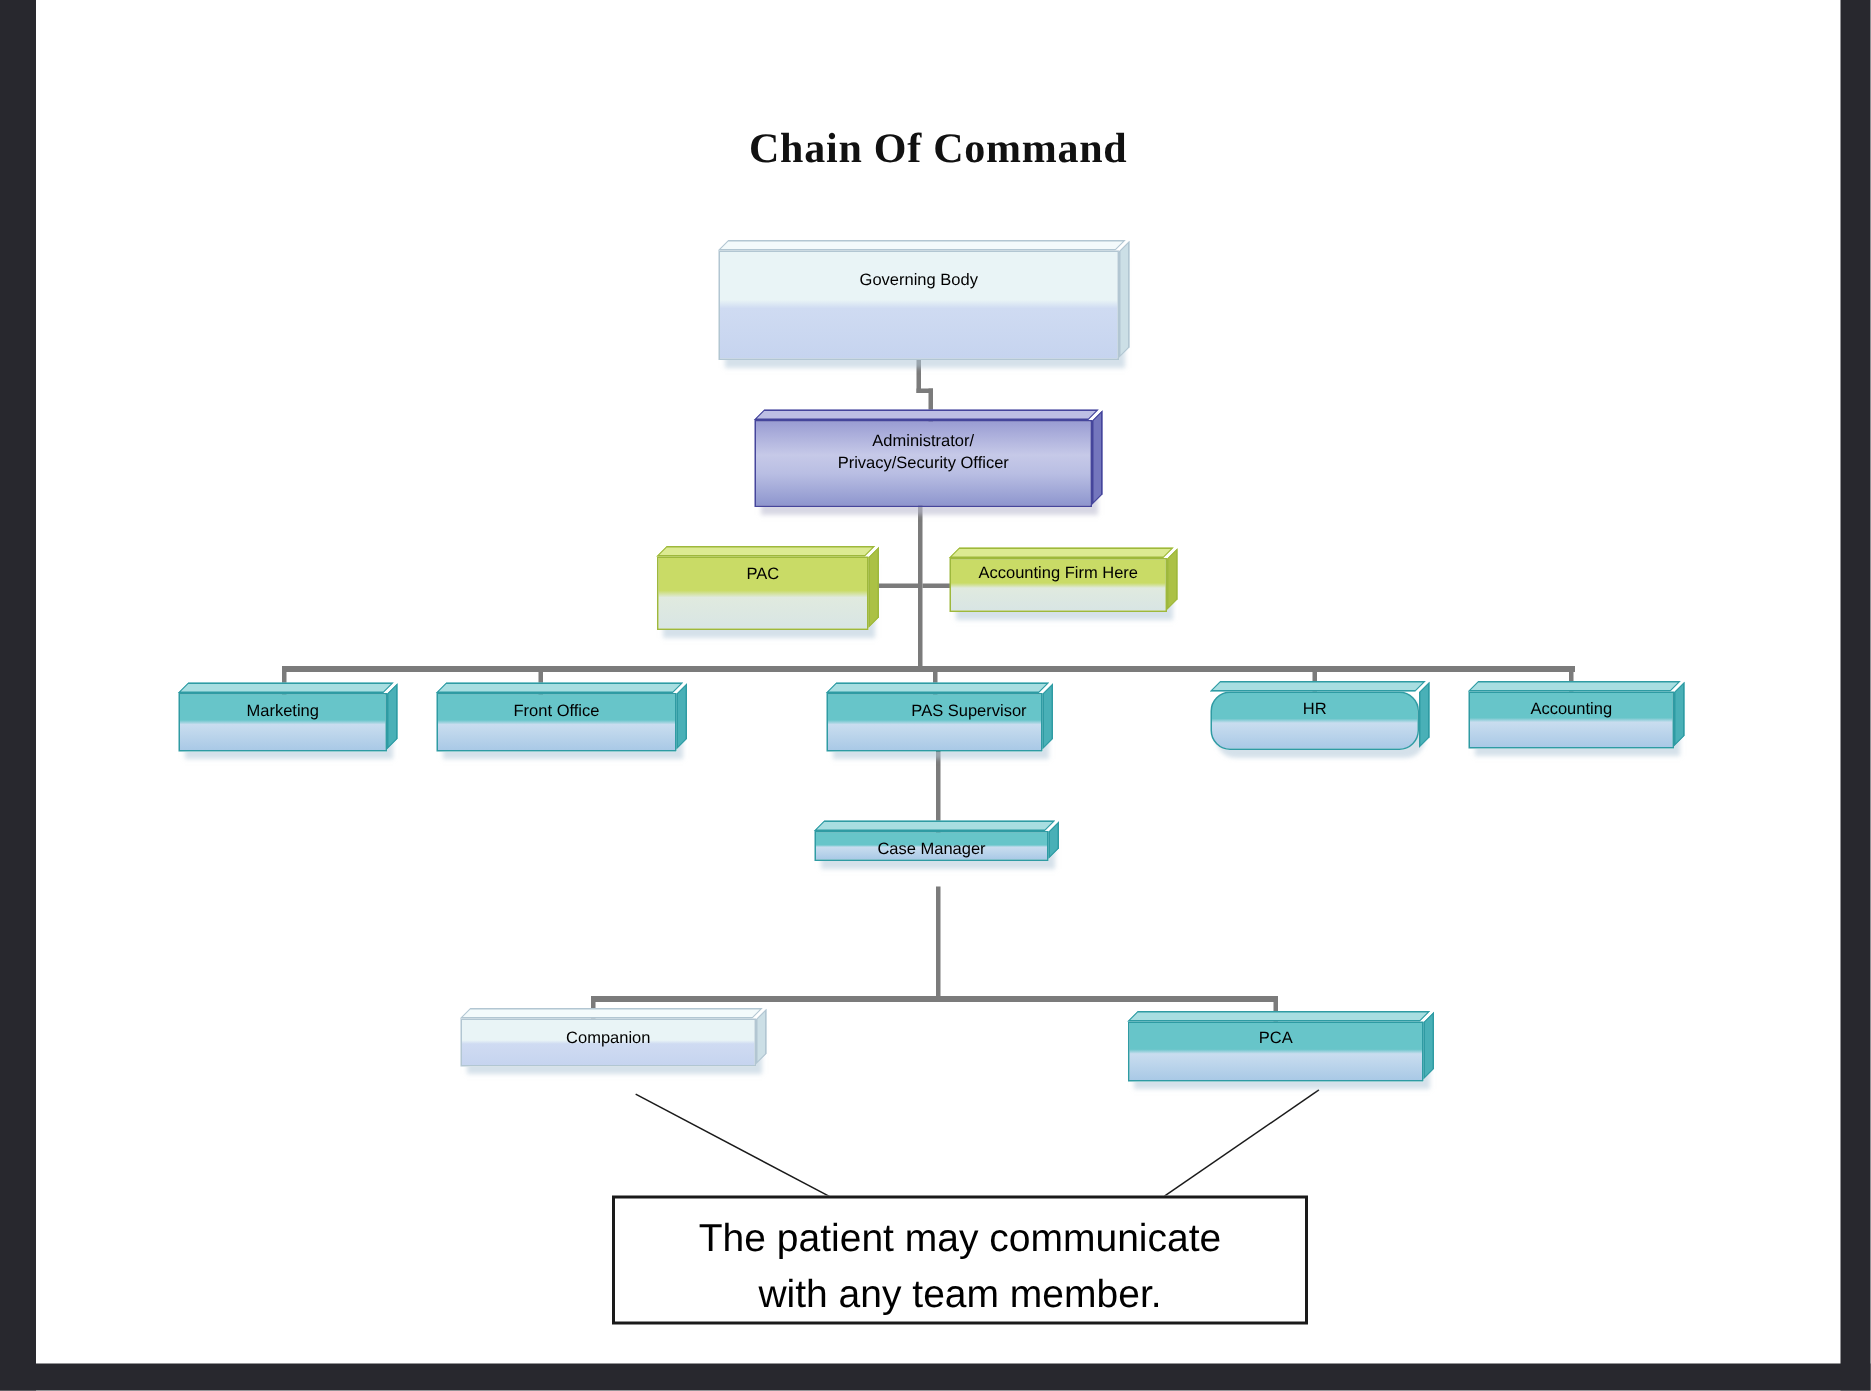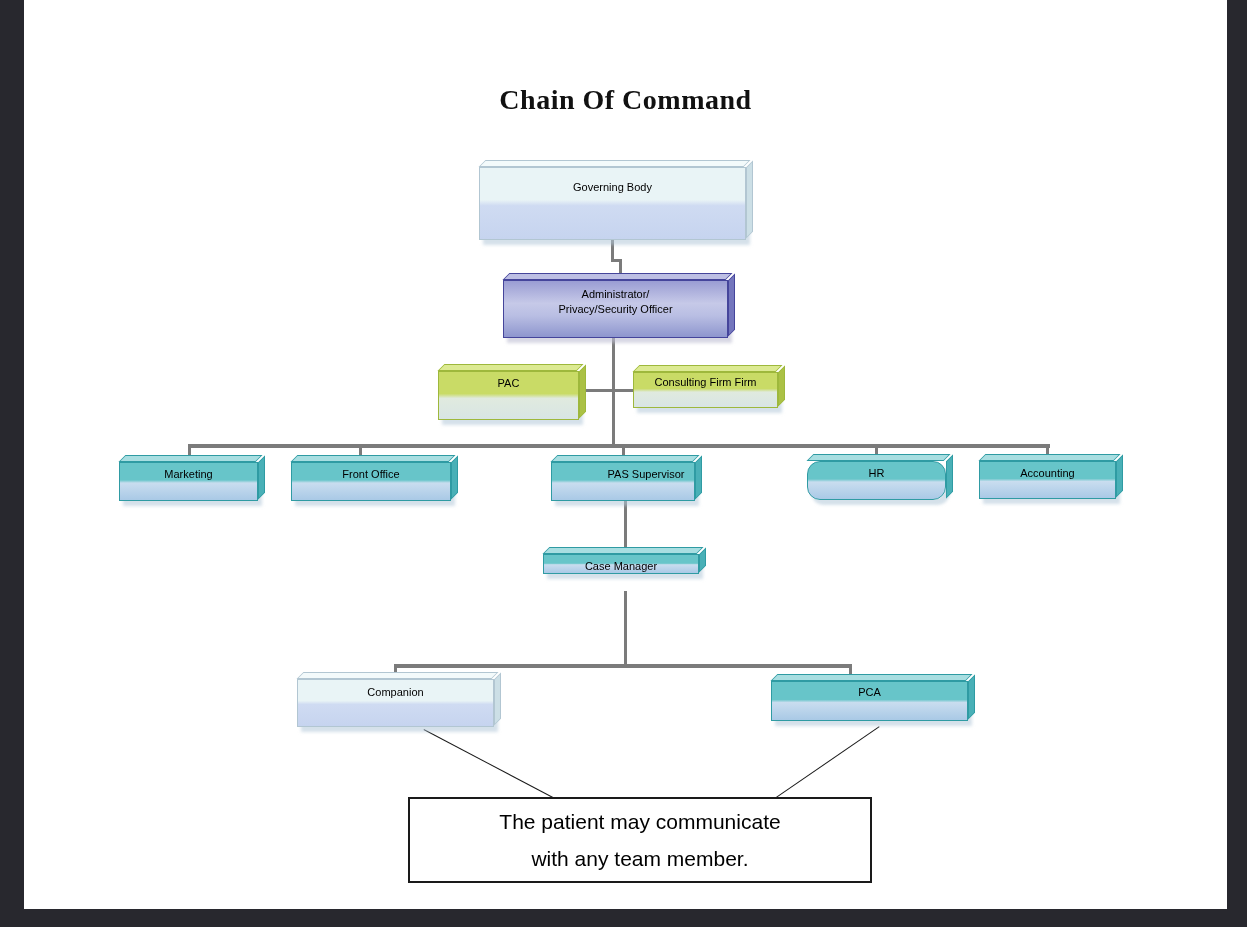--- a/index.html
+++ b/index.html
@@ -83,34 +83,34 @@
   #n-governing-body{left:479px;top:167px;width:267px;height:73px;padding-top:12px;}
   #n-administrator{left:503px;top:280px;width:225px;height:58px;padding-top:6px;}
   #n-pac{left:438px;top:371px;width:141px;height:49px;}
   #n-consulting-firm{left:633px;top:372px;width:145px;height:36px;padding-top:2px;}
   #n-marketing{left:119px;top:462px;width:139px;height:39px;}
   #n-front-office{left:291px;top:462px;width:160px;height:39px;}
   #n-pas-supervisor{left:551px;top:462px;width:144px;height:39px;padding-left:46px;}
   #n-hr{left:807px;top:461px;width:139px;height:39px;border-radius:13px;}
   #n-accounting{left:979px;top:461px;width:137px;height:38px;}
   #n-case-manager{left:543px;top:554px;width:156px;height:20px;}
-  #n-companion{left:297px;top:679px;width:197px;height:48px;padding-top:5px;}
-  #n-pca{left:752px;top:681px;width:197px;height:40px;padding-top:3px;margin-left:19px;}
+  #n-companion{left:307px;top:679px;width:197px;height:32px;padding-top:5px;}
+  #n-pca{left:752px;top:681px;width:197px;height:40px;padding-top:3px;}
 
   
   .cn{position:absolute;background:var(--connector,#7b7b7b);z-index:1;}
   .dg{position:absolute;height:0;border-top:1.5px solid var(--line,#1a1a1a);
       transform-origin:0 0;z-index:1;}
 
   
   .note{
     position:absolute;left:408px;top:797px;width:464px;height:86px;
     box-sizing:border-box;border:2px solid var(--line,#1a1a1a);background:#fff;
-    display:flex;align-items:center;justify-content:center;text-align:center;
-    font-size:21px;line-height:37px;color:#000;z-index:2;white-space:pre-line;
+    display:flex;align-items:flex-end;justify-content:center;text-align:center;
+    font-size:26px;line-height:37px;color:#000;z-index:2;white-space:pre-line;
   }
 </style>
 </head>
 <body>
 
 <div>
 
   <h1 class="title">Chain Of Command</h1>
 
   <div class="cn" style="left:611px;top:240px;width:3px;height:22px;"></div>
@@ -140,21 +140,21 @@
     <span class="lbl">Governing Body</span>
   </div>
   <div class="node purple" id="n-administrator">
     <span class="lbl">Administrator/
 Privacy/Security Officer</span>
   </div>
   <div class="node green" id="n-pac">
     <span class="lbl">PAC</span>
   </div>
   <div class="node green" id="n-consulting-firm">
-    <span class="lbl">Consulting Firm Firm</span>
+    <span class="lbl">Accounting Firm Here</span>
   </div>
   <div class="node teal" id="n-marketing">
     <span class="lbl">Marketing</span>
   </div>
   <div class="node teal" id="n-front-office">
     <span class="lbl">Front Office</span>
   </div>
   <div class="node teal" id="n-pas-supervisor">
     <span class="lbl">PAS Supervisor</span>
   </div>

